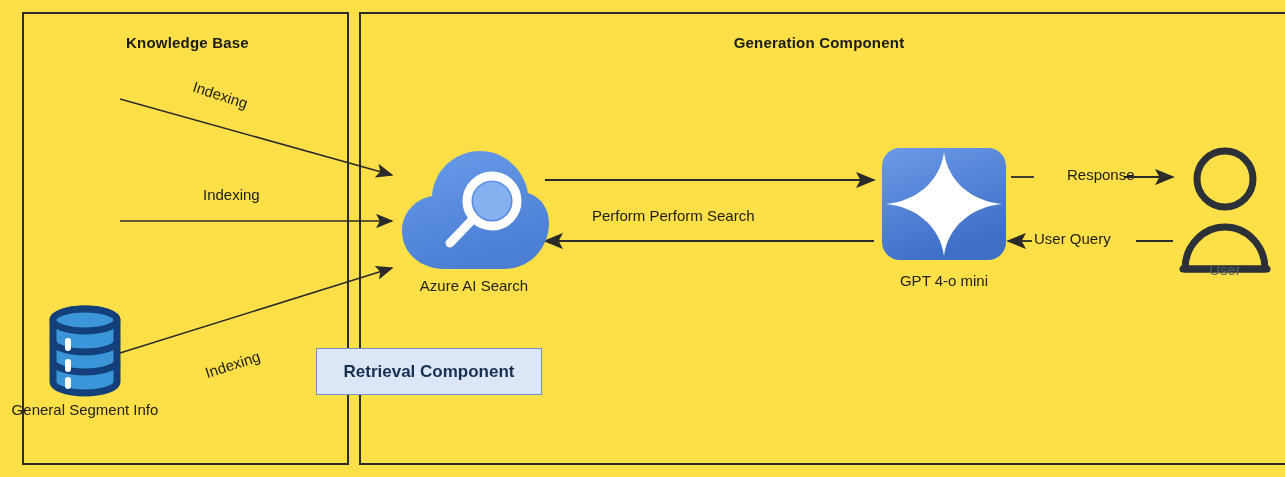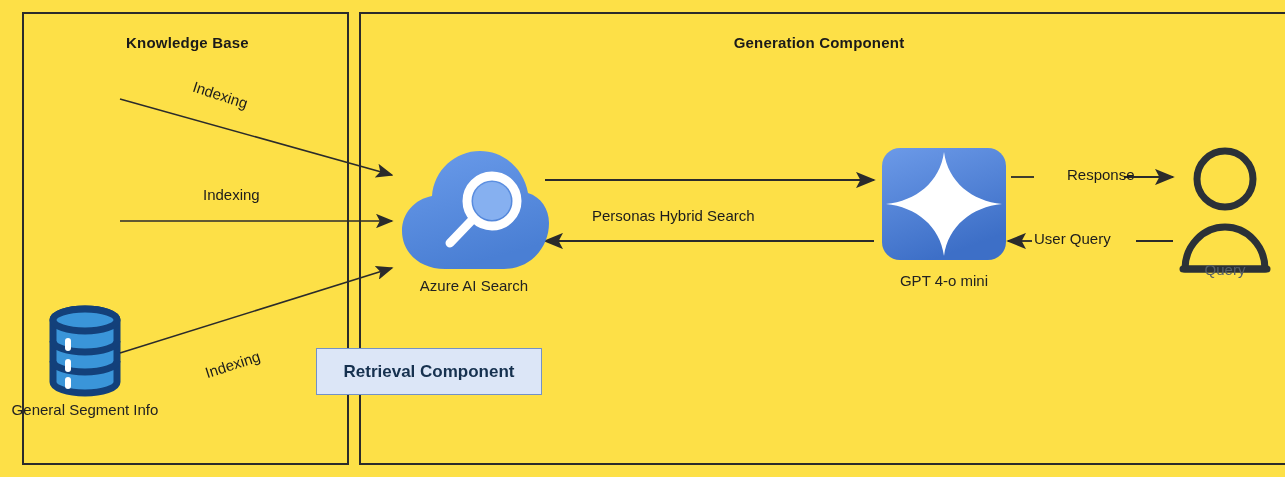--- a/index.html
+++ b/index.html
@@ -159,21 +159,21 @@
     <line x1="1032" y1="241" x2="1008" y2="241" stroke="#2b2b2b" stroke-width="1.8" marker-end="url(#ah)"></line>
   </svg>
 
   <div class="edge-label rot-down" style="left:196px; top:78px;">Indexing</div>
 
   <div class="edge-label" style="left:203px; top:186px;">Indexing</div>
 
   <div class="edge-label rot-up" style="left:203px; top:365px;">Indexing</div>
 
 
-  <div class="edge-label" style="left:592px; top:207px;">Personas Hybrid Search</div>
+  <div class="edge-label" style="left:592px; top:207px;">Perform Perform Search</div>
 
   <div class="edge-label" style="left:1036px; top:166px;margin-left:31px;">Response</div>
 
   <div class="edge-label" style="left:1034px; top:230px;">User Query</div>
 
   <div class="node" id="node-azure">
     <svg width="152" height="126" viewBox="0 0 152 126">
       <defs>
         <linearGradient id="cloudGrad" x1="0" y1="0" x2="0.35" y2="1">
           <stop offset="0%" stop-color="#6a9bea"></stop>
@@ -205,18 +205,18 @@
     </svg>
     <div class="node-caption">GPT 4-o mini</div>
   </div>
 
   <div class="node" id="node-user">
     <svg width="96" height="130" viewBox="0 0 96 130">
       <circle cx="48" cy="36" r="28" fill="none" stroke="#2b3137" stroke-width="7"></circle>
       <path d="M8 126 a40 42 0 0 1 80 0 z" fill="none" stroke="#2b3137" stroke-width="7" stroke-linejoin="round"></path>
       <line x1="6" y1="126" x2="90" y2="126" stroke="#2b3137" stroke-width="7" stroke-linecap="round"></line>
     </svg>
-    <div class="node-caption">Query</div>
+    <div class="node-caption">User</div>
   </div>
 
   <div id="retrieval-box">Retrieval Component</div>
 
 </div>
 
 </body></html>

